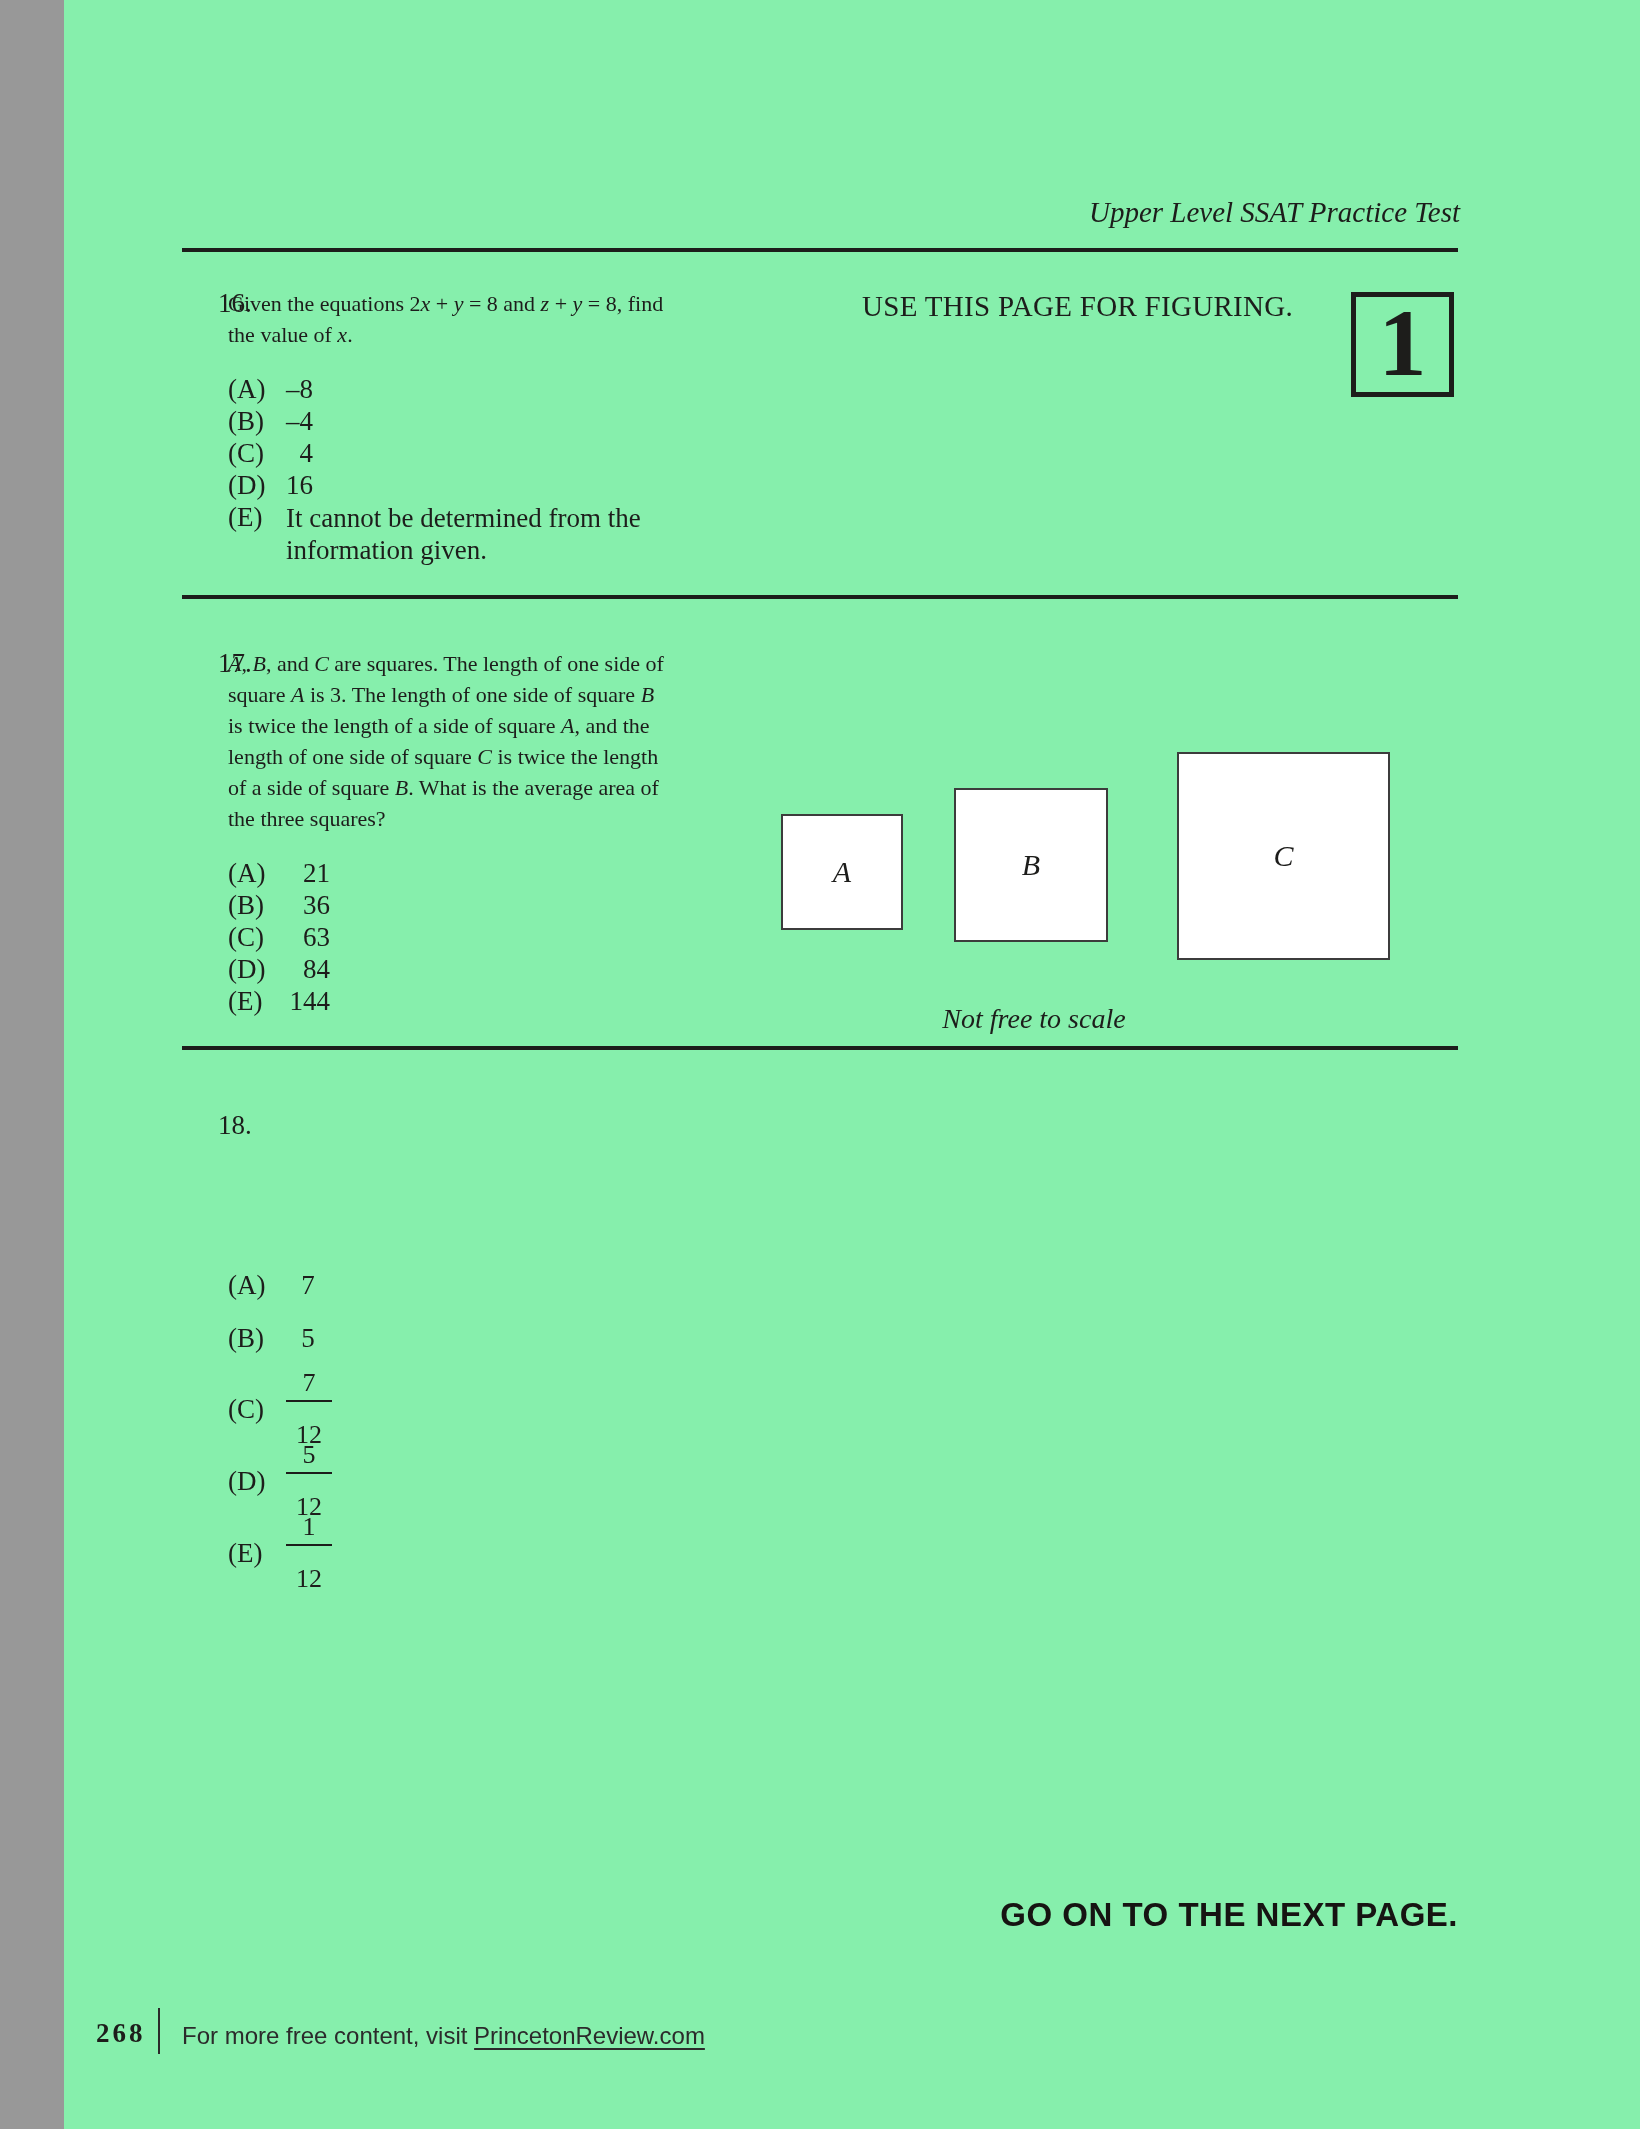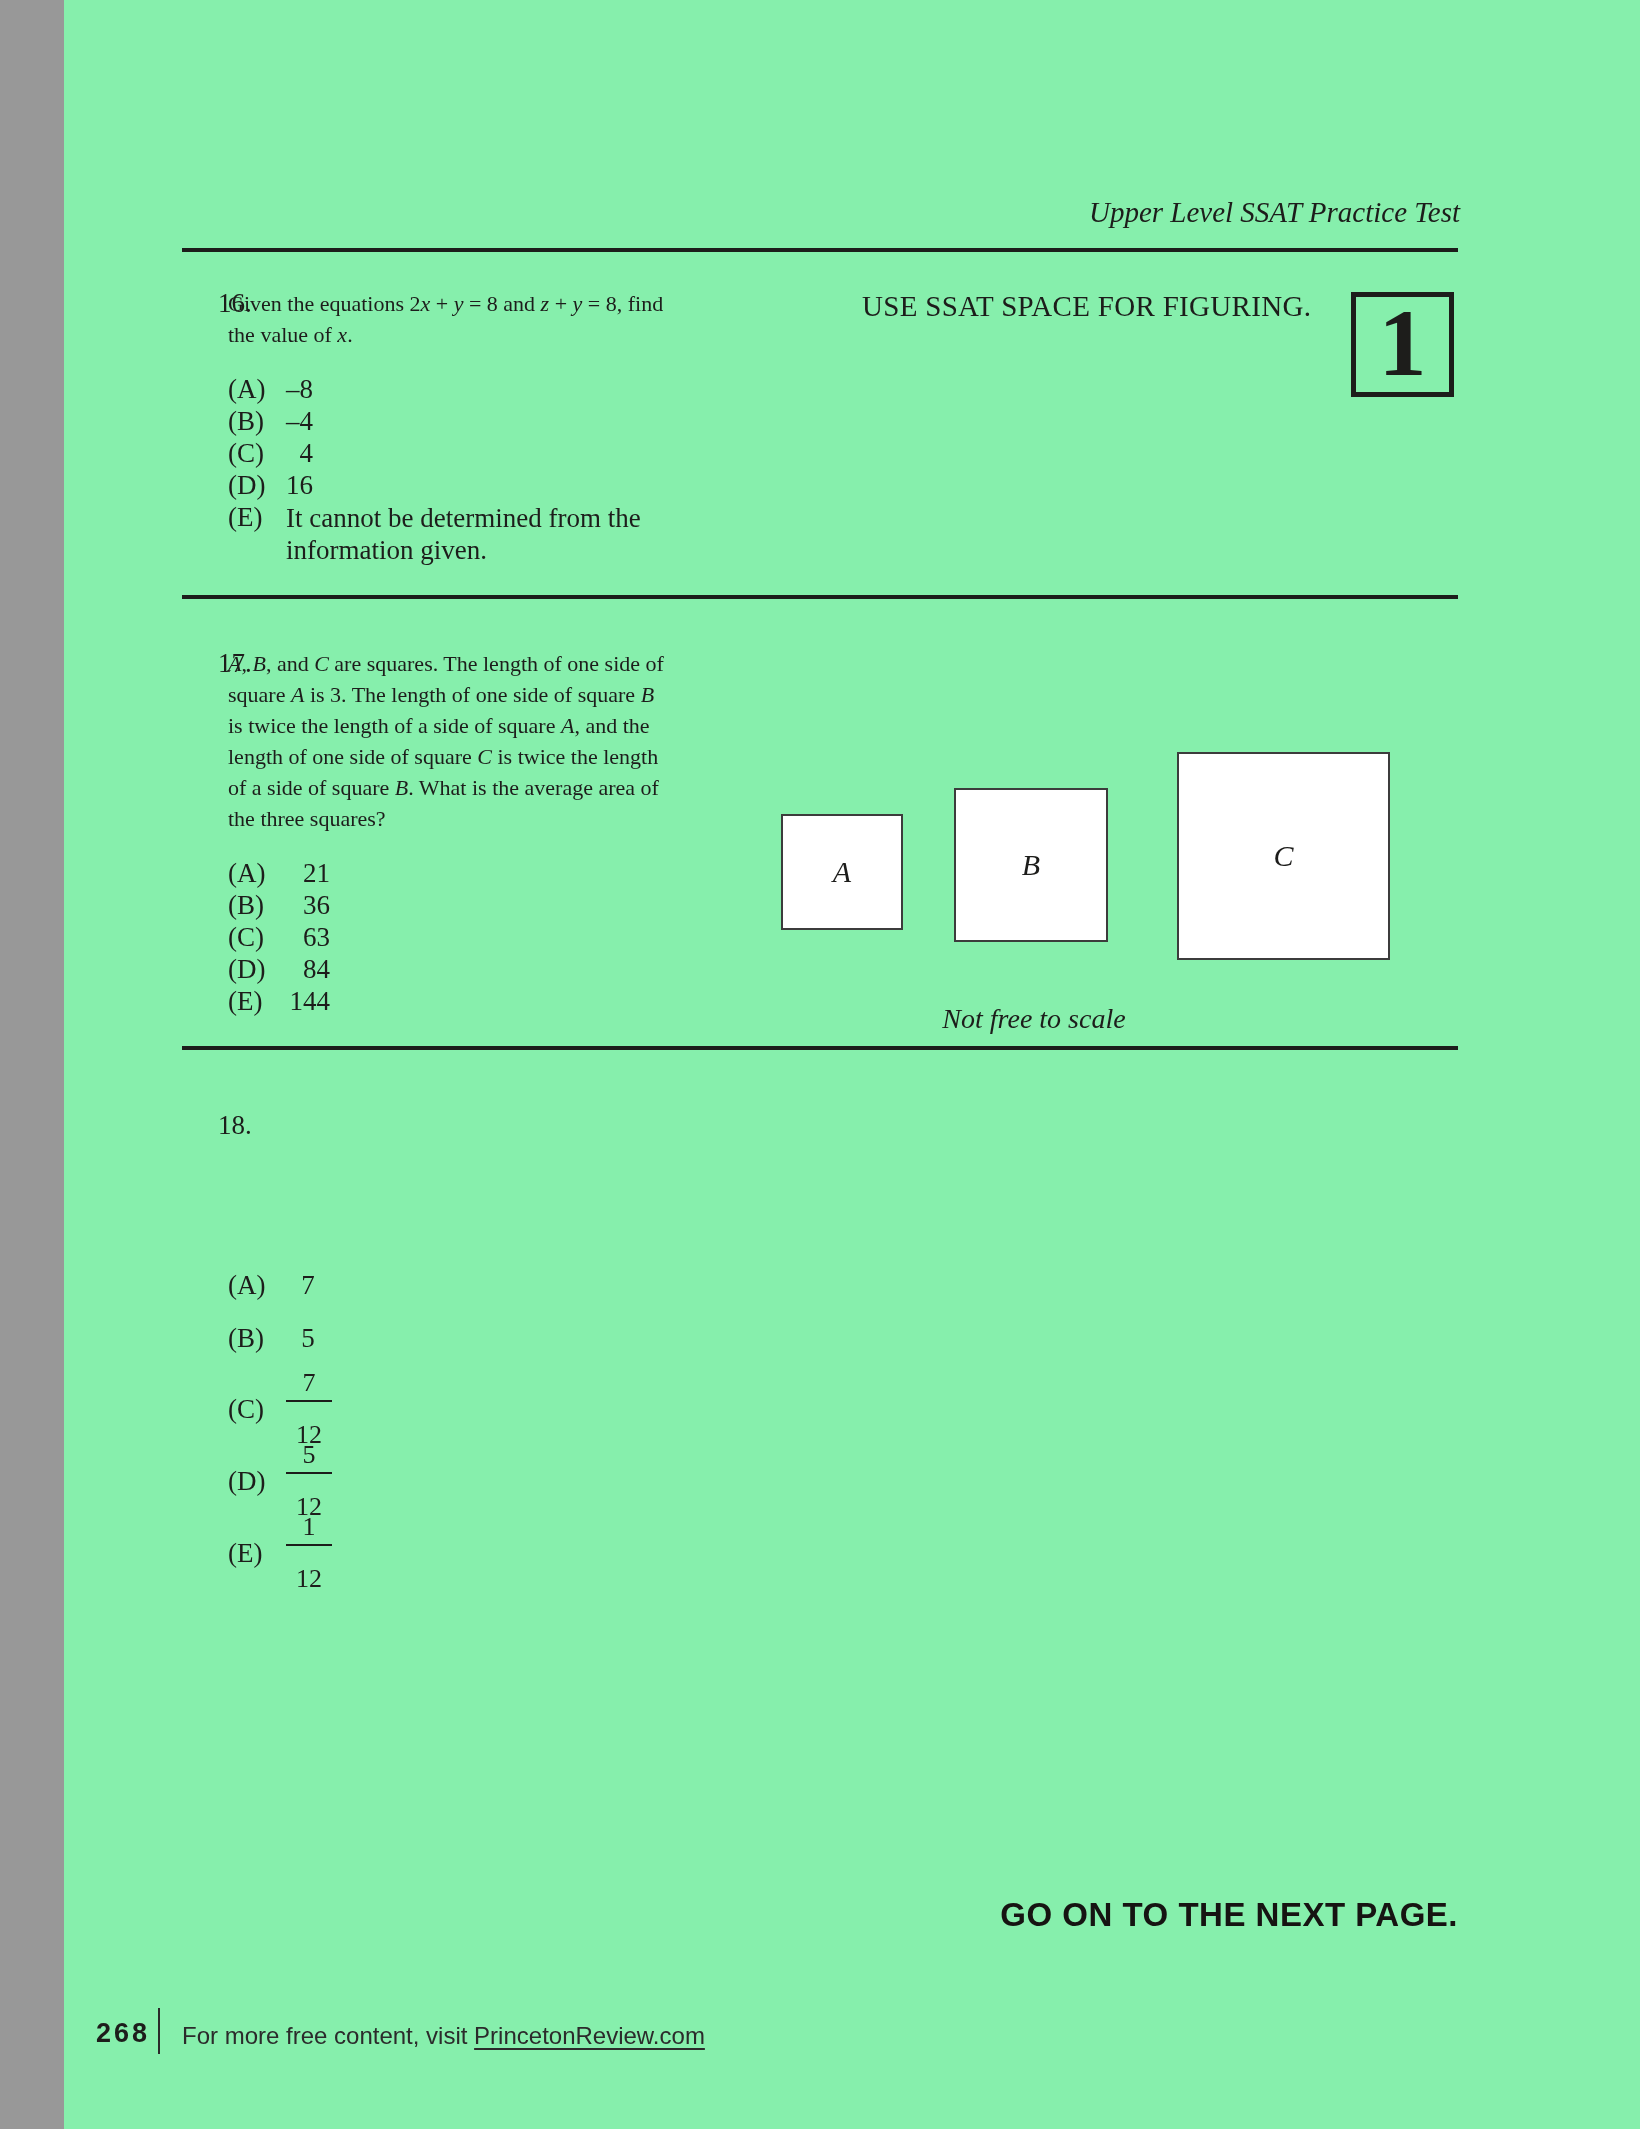--- a/index.html
+++ b/index.html
@@ -55,21 +55,21 @@
   }
 
   .go-on {
     position:absolute; left:900px; top:1896px; width:558px; text-align:right;
     font-family:"Liberation Sans", sans-serif; font-weight:bold; font-size:33px; letter-spacing:0.5px;
     color:#161412;
   }
 
   .footer-pagenum {
     position:absolute; left:96px; top:2018px;
-    font-family:Liberation Sans, sans-serif; font-weight:bold; font-size:27px; letter-spacing:3px;
+    font-family:Liberation Serif, serif; font-weight:bold; font-size:27px; letter-spacing:3px;
     color:#1d1d1b;
   }
   .footer-divider { position:absolute; left:158px; top:2008px; width:2px; height:46px; background:#2a2a2a; }
   .footer-text {
     position:absolute; left:182px; top:2022px;
     font-family:"Liberation Sans", sans-serif; font-size:24px; color:#2b2b2b;
   }
   .footer-link { text-decoration:underline; text-underline-offset:4px; }
 </style>
 </head>
@@ -78,21 +78,21 @@
 <div class="page">
 
   <div class="sidebar"></div>
 
   <div class="header-title">Upper Level SSAT Practice Test</div>
   <div class="rule" style="top:248px"></div>
 
   <div class="qnum" style="top:288px">16.</div>
   <div class="qbody" style="top:288px"><span>Given the equations 2</span><span class="it">x</span><span> + </span><span class="it">y</span><span> = 8 and </span><span class="it">z</span><span> + </span><span class="it">y</span><span> = 8, find</span><br><span>the value of </span><span class="it">x</span><span>.</span></div>
 
-  <div class="figuring">USE SSAT SPACE FOR FIGURING.</div>
+  <div class="figuring">USE THIS PAGE FOR FIGURING.</div>
 
   <div class="section-box">
     <span class="num">1</span>
   </div>
 
   <div class="choice" style="top:374px">
     <span class="clab">(A)</span><span class="cval w16">–8</span>
   </div>
   <div class="choice" style="top:406px">
     <span class="clab">(B)</span><span class="cval w16">–4</span>

